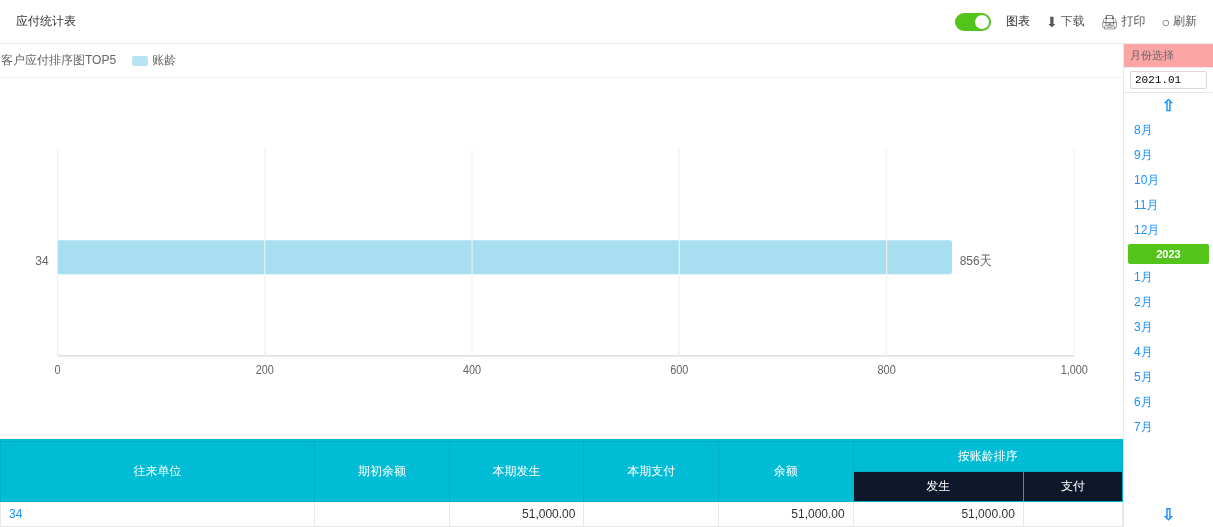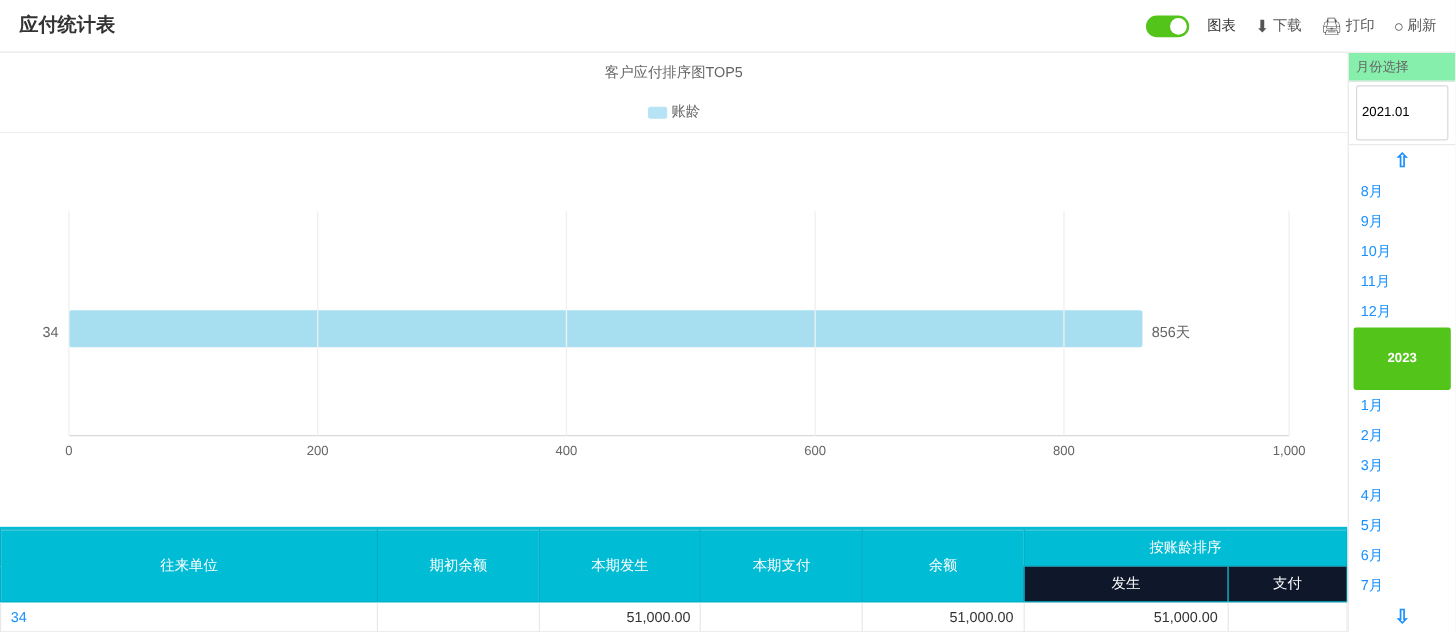--- a/index.html
+++ b/index.html
@@ -2,36 +2,36 @@
 <html><head>
   <meta charset="utf-8">
   <style>
     * { box-sizing: border-box; margin: 0; padding: 0; }
     body { font-family: 'Microsoft YaHei', Arial, sans-serif; font-size: 12px; background: #f0f2f5; color: #333; }
 
     .app-container { width: 1213px; height: 527px; display: flex; flex-direction: column; background: #fff; overflow: hidden; }
 
     
     .header { display: flex; align-items: center; padding: 8px 16px; background: #fff; border-bottom: 1px solid #e8e8e8; height: 44px; }
-    .header-title { font-size: 16px; font-weight: bold; color: #333; flex: 1; }
+    .header-title { font-size: 12px; font-weight: normal; color: #333; flex: 1; }
     .header-actions { display: flex; align-items: center; gap: 16px; }
     .toggle-wrap { display: flex; gap: 15px; }
     .toggle-switch { width: 36px; height: 18px; background: #52c41a; border-radius: 9px; position: relative; cursor: pointer; }
     .toggle-switch::after { content: ''; width: 14px; height: 14px; background: #fff; border-radius: 50%; position: absolute; top: 2px; right: 2px; }
     .action-btn { display: flex; align-items: center; gap: 3px; color: #555; cursor: pointer; font-size: 12px; }
     .action-icon { font-size: 14px; }
 
     
     .main-area { display: flex; flex: 1; overflow: hidden; }
 
     
     .chart-section { flex: 1; display: flex; flex-direction: column; overflow: hidden; }
 
     
-    .chart-toolbar { display: flex; align-items: center; padding: 8px 24px; border-bottom: 1px solid #f0f0f0; gap: 16px; flex-direction: column; }
+    .chart-toolbar { display: flex; align-items: center; padding: 8px 1px; border-bottom: 1px solid #f0f0f0; gap: 16px; }
     .legend-item { display: flex; align-items: center; gap: 4px; font-size: 12px; color: #666; }
     .legend-color { width: 16px; height: 10px; background: #b7e4f5; border-radius: 2px; }
     .chart-sort-btns { margin-left: auto; display: flex; gap: 0; border-bottom: 1px solid #e8e8e8; }
     .sort-btn { padding: 2px 8px; font-size: 12px; color: #555; cursor: pointer; border-bottom: 2px solid transparent; }
     .sort-btn.active { color: #1890ff; border-bottom: 2px solid #1890ff; }
 
     
     .chart-area { flex: 1; padding: 10px 16px; position: relative; overflow: hidden; }
     .chart-svg { width: 100%; height: 100%; }
 
@@ -39,25 +39,25 @@
     .table-section { border-top: 2px solid #00bcd4; }
     .data-table { width: 100%; border-collapse: collapse; font-size: 12px; }
     .data-table th { background: #00bcd4; color: #fff; text-align: center; padding: 6px 8px; font-weight: normal; border: 1px solid #00afc7; }
     .data-table td { text-align: right; padding: 5px 8px; border: 1px solid #e8e8e8; background: #fff; }
     .data-table td.left-align { text-align: left; }
     .data-table td a { color: #1890ff; text-decoration: none; }
     .data-table .sub-header th { background: #0f172a; }
 
     
     .sidebar { width: 90px; background: #fff; border-left: 1px solid #e8e8e8; display: flex; flex-direction: column; overflow: hidden; }
-    .sidebar-header { display: flex; align-items: center; padding: 4px 6px; background: #86efac; border-bottom: 1px solid #e8e8e8; font-size: 11px; color: #666; }
+    .sidebar-header { display: flex; align-items: center; padding: 4px 6px; background: #fca5a5; border-bottom: 1px solid #e8e8e8; font-size: 11px; color: #666; }
     .sidebar-nav-btn { text-align: center; padding: 3px 0; color: #1890ff; cursor: pointer; font-size: 16px; font-weight: bold; }
     .sidebar-month-list { flex: 1; overflow: hidden; display: flex; flex-direction: column; }
     .sidebar-month-item { padding: 4px 10px; font-size: 12px; color: #1890ff; cursor: pointer; text-align: left; }
-    .sidebar-year-marker { background: #52c41a; color: #fff; font-size: 11px; font-weight: bold; padding: 20px 4px; text-align: center; margin: 1px 4px; border-radius: 2px; }
+    .sidebar-year-marker { background: #52c41a; color: #fff; font-size: 11px; font-weight: bold; padding: 4px 4px; text-align: center; margin: 1px 4px; border-radius: 2px; }
   </style>
 </head>
 <body>
 
 <div class="app-container">
 
   <div class="header">
     <span class="header-title">应付统计表</span>
     <div class="header-actions">
       <div class="toggle-wrap">
@@ -149,21 +149,21 @@
           </tbody>
         </table>
       </div>
     </div>
 
     <div class="sidebar">
       <div class="sidebar-header">
         <span>月份选择</span>
       </div>
       <div style="padding:3px 6px; border-bottom:1px solid #e8e8e8;">
-        <input type="text" value="2021.01" style="width: 100%; font-size: 11px; border: 1px solid rgb(217, 217, 217); padding: 16px 4px; border-radius: 2px;">
+        <input type="text" value="2021.01" style="width: 100%; font-size: 11px; border: 1px solid rgb(217, 217, 217); padding: 2px 4px; border-radius: 2px; font-family: Liberation Mono, monospace;">
       </div>
       <div class="sidebar-nav-btn">⇧</div>
       <div class="sidebar-month-list">
         <div class="sidebar-month-item">8月</div>
         <div class="sidebar-month-item">9月</div>
         <div class="sidebar-month-item">10月</div>
         <div class="sidebar-month-item">11月</div>
         <div class="sidebar-month-item">12月</div>
         <div class="sidebar-year-marker">2023</div>
         <div class="sidebar-month-item">1月</div>

